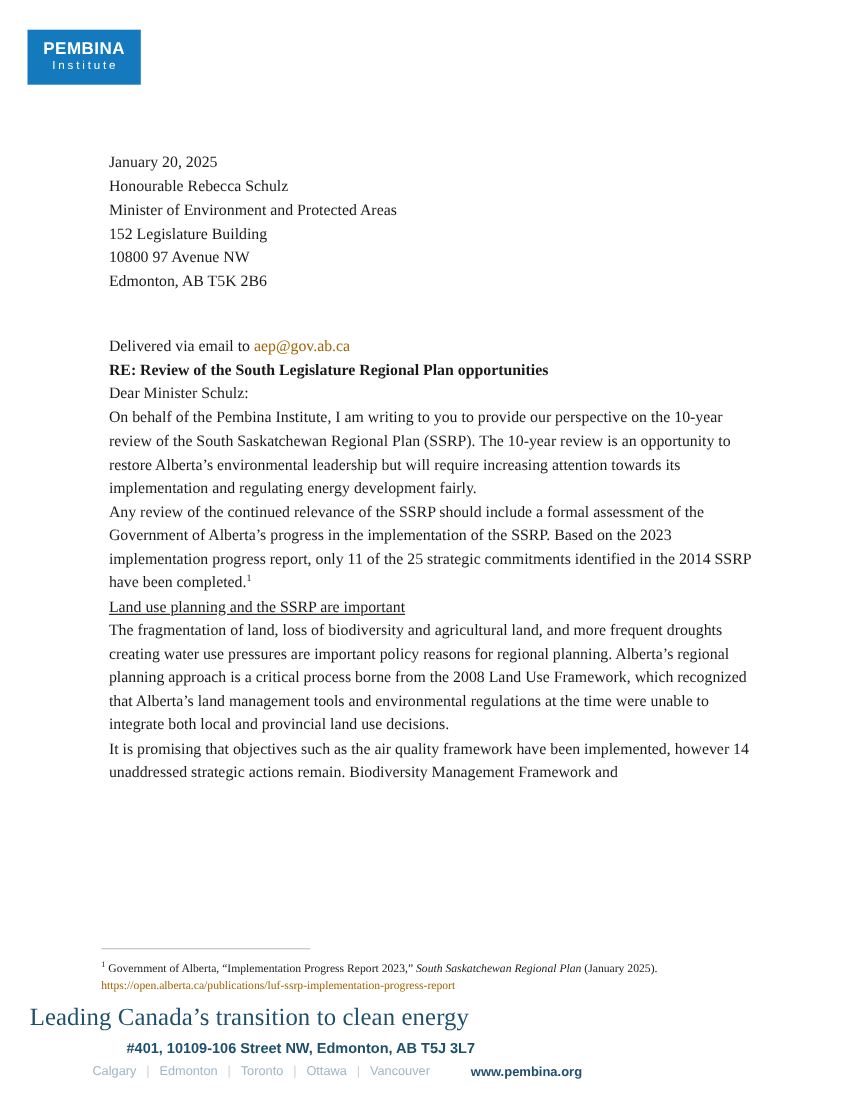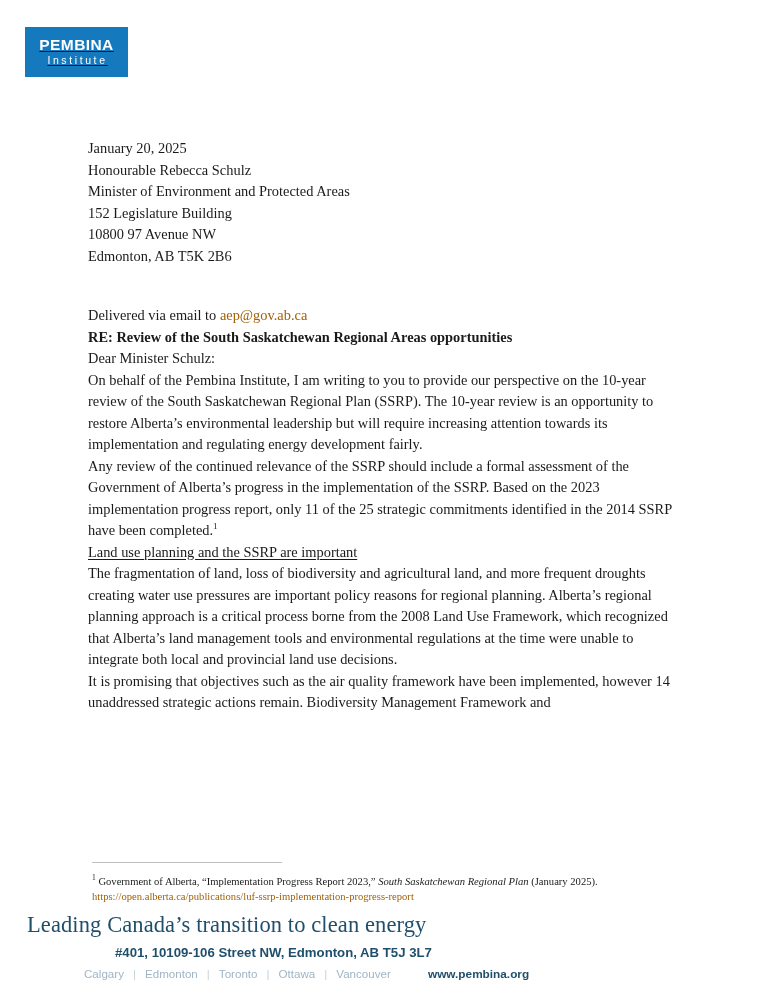--- a/index.html
+++ b/index.html
@@ -31,21 +31,20 @@
     left: 25px;
     top: 27px;
     width: 103px;
     height: 50px;
     background: #1479bd;
     box-sizing: border-box;
     display: flex;
     flex-direction: column;
     align-items: center;
     justify-content: center;
-    text-decoration: underline;
   }
   .logo-word {
     font-family: "Liberation Sans", "DejaVu Sans", sans-serif;
     font-weight: bold;
     color: #ffffff;
     font-size: 15.5px;
     letter-spacing: 0.4px;
     line-height: 1.05;
   }
   .logo-sub {
@@ -55,21 +54,21 @@
     font-size: 10.5px;
     letter-spacing: 2.6px;
     line-height: 1.25;
     margin-top: 1px;
     margin-left: 2px;
   }
 
   
   .letter {
     position: absolute;
-    left: 88px;
+    left: 99px;
     top: 138px;
     width: 592px;
   }
 
   .letter p,
   .letter div.line {
     margin: 0;
     font-size: 14.4px;
     line-height: 21.5px;
     color: #1a1a1a;
@@ -227,21 +226,21 @@
     <div class="addr-block">
       <div class="line addr-line">Honourable Rebecca Schulz</div>
       <div class="line addr-line">Minister of Environment and Protected Areas</div>
       <div class="line addr-line">152 Legislature Building</div>
       <div class="line addr-line">10800 97 Avenue NW</div>
       <div class="line addr-line">Edmonton, AB T5K 2B6</div>
     </div>
 
     <p class="delivered-line"><span>Delivered via email to </span><a class="link" href="#">aep@gov.ab.ca</a></p>
 
-    <p class="subject">RE: Review of the South Saskatchewan Regional Areas opportunities</p>
+    <p class="subject">RE: Review of the South Legislature Regional Plan opportunities</p>
 
     <p class="salutation">Dear Minister Schulz:</p>
 
     <p class="para">On behalf of the Pembina Institute, I am writing to you to provide our perspective on the 10-year review of the South Saskatchewan Regional Plan (SSRP). The 10-year review is an opportunity to restore Alberta’s environmental leadership but will require increasing attention towards its implementation and regulating energy development fairly.</p>
 
     <p class="para"><span>Any review of the continued relevance of the SSRP should include a formal assessment of the Government of Alberta’s progress in the implementation of the SSRP. Based on the 2023 implementation progress report, only 11 of the 25 strategic commitments identified in the 2014 SSRP have been completed.</span><sup class="fn">1</sup></p>
 
     <p class="para section-heading">Land use planning and the SSRP are important</p>
 
     <p class="para">The fragmentation of land, loss of biodiversity and agricultural land, and more frequent droughts creating water use pressures are important policy reasons for regional planning. Alberta’s regional planning approach is a critical process borne from the 2008 Land Use Framework, which recognized that Alberta’s land management tools and environmental regulations at the time were unable to integrate both local and provincial land use decisions.</p>

